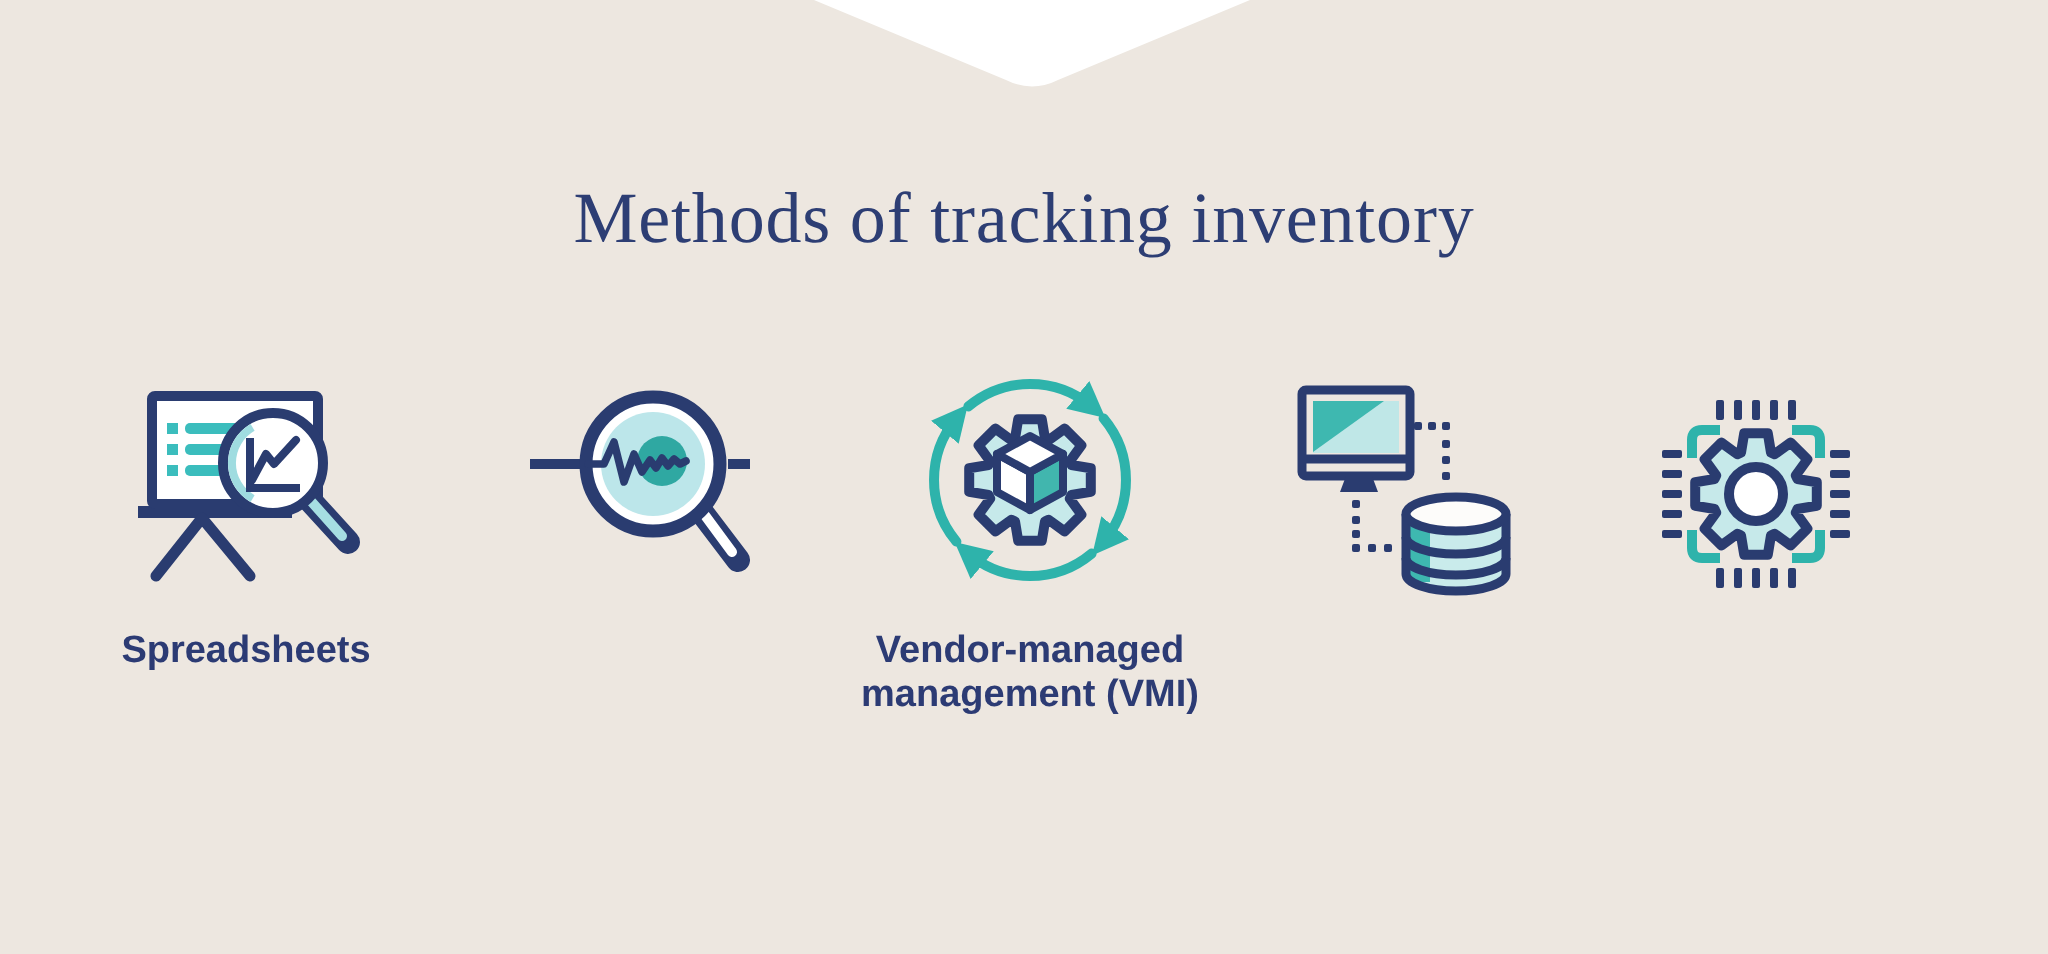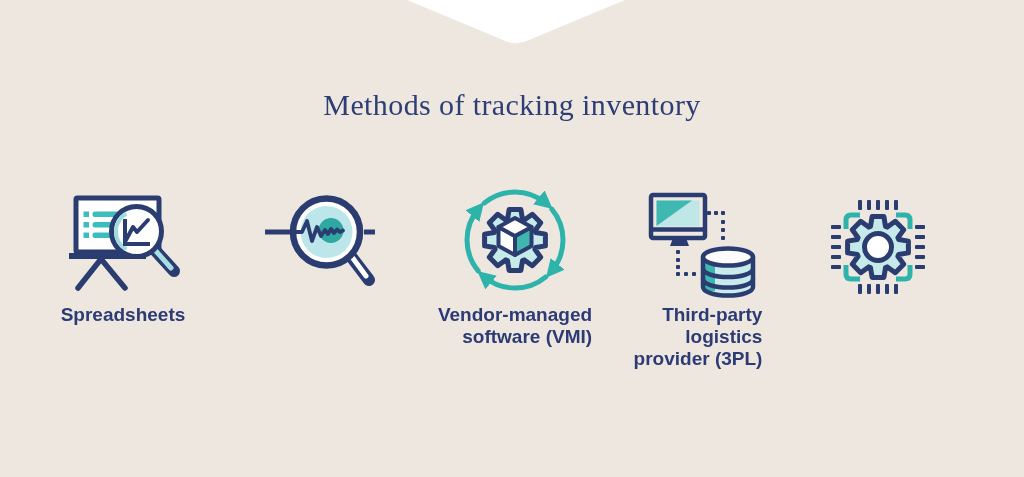--- a/index.html
+++ b/index.html
@@ -1,25 +1,25 @@
 <!DOCTYPE html>
 <html><head>
 <meta charset="utf-8">
 <style>
   html,body{margin:0;padding:0;background:#EDE7E0;}
   .canvas{position:relative;width:1024px;height:477px;background:#EDE7E0;overflow:hidden;
           font-family:"Liberation Sans",sans-serif;}
   .notch{position:absolute;top:0;left:0;}
   .title{position:absolute;top:88px;left:0;width:100%;text-align:center;
-         font-family:"Liberation Serif",serif;font-size:30px;color:#2D3E74;letter-spacing:.4px;}
+         font-family:"Liberation Serif",serif;font-size:36px;color:#2D3E74;letter-spacing:.4px;}
   .methods{position:absolute;top:176px;left:0;width:100%;height:230px;}
   .method{position:absolute;width:200px;display:flex;flex-direction:column;align-items:center;}
   .icon-box{height:128px;display:flex;align-items:center;justify-content:center;}
-  .label{margin-top:0;font-weight:bold;font-size:19px;line-height:22px;color:#2C3B74;
-         text-align:right;white-space:pre-line;}
+  .label{margin-top:11px;font-weight:bold;font-size:19px;line-height:22px;color:#2C3B74;
+         text-align:center;white-space:pre-line;}
   .m1{left:23px}.m2{left:220px}.m3{left:415px}.m4{left:598px}.m5{left:778px}
 </style>
 </head>
 <body>
 
 <div class="canvas">
 
   <svg class="notch" width="1024" height="52" viewBox="0 0 1024 52">
     <path d="M407,0 L503,40 Q516,46.5 529,40 L625,0 Z" fill="#FFFFFF"></path>
   </svg>
@@ -84,21 +84,21 @@
             <path d="M20.7,-7.5 L30.4,-5.9 L30.4,5.9 L20.7,7.5 A22,22 0 0 1 19.9,9.3 L25.7,17.3 L17.3,25.7 L9.3,19.9 A22,22 0 0 1 7.5,20.7 L5.9,30.4 L-5.9,30.4 L-7.5,20.7 A22,22 0 0 1 -9.3,19.9 L-17.3,25.7 L-25.7,17.3 L-19.9,9.3 A22,22 0 0 1 -20.7,7.5 L-30.4,5.9 L-30.4,-5.9 L-20.7,-7.5 A22,22 0 0 1 -19.9,-9.3 L-25.7,-17.3 L-17.3,-25.7 L-9.3,-19.9 A22,22 0 0 1 -7.5,-20.7 L-5.9,-30.4 L5.9,-30.4 L7.5,-20.7 A22,22 0 0 1 9.3,-19.9 L17.3,-25.7 L25.7,-17.3 L19.9,-9.3 A22,22 0 0 1 20.7,-7.5 Z" fill="#C6E9EA" stroke="#2A3C70" stroke-width="5" stroke-linejoin="round"></path>
           </g>
           <g stroke="#2A3C70" stroke-width="4" stroke-linejoin="round">
             <path d="M53.5,49 L70,58 L70,77 L53.5,68 Z" fill="#FFFFFF"></path>
             <path d="M70,58 L86.5,49 L86.5,68 L70,77 Z" fill="#41B6AE"></path>
             <path d="M70,40 L86.5,49 L70,58 L53.5,49 Z" fill="#FFFFFF"></path>
           </g>
         </svg>
       </div>
       <div class="label">Vendor-managed
-software (VMI)</div>
+management (VMI)</div>
     </div>
 
     <div class="method m4">
       <div class="icon-box">
         <svg width="130" height="120" viewBox="0 0 130 120">
           <g fill="#2A3C70">
             <rect x="74" y="31" width="4" height="4" rx="1"></rect>
               <rect x="81" y="31" width="4" height="4" rx="1"></rect>
             <rect x="88" y="31" width="4" height="4" rx="1"></rect>
               <rect x="88" y="40" width="4" height="4" rx="1"></rect>
@@ -116,23 +116,20 @@
           <rect x="18" y="15" width="54" height="43" rx="2" fill="none" stroke="#2A3C70" stroke-width="4.5"></rect>
           <path d="M18,49.5 H72" stroke="#2A3C70" stroke-width="4.5"></path>
           <path d="M40,58 L53,58 L56,66 L37,66 Z" fill="#2A3C70"></path>
           <path d="M70,77 V107 A25,8.5 0 0 0 120,107 V77" fill="#C9EBEB"></path>
           <rect x="70" y="78" width="12" height="33" fill="#3EB8B0"></rect>
           <path d="M70,88.5 A25,8.5 0 0 0 120,88.5 M70,99 A25,8.5 0 0 0 120,99" stroke="#2A3C70" stroke-width="4.5" fill="none"></path>
           <path d="M70,77 V107 A25,8.5 0 0 0 120,107 V77" fill="none" stroke="#2A3C70" stroke-width="4.5"></path>
           <ellipse cx="95" cy="77" rx="25" ry="8.5" fill="#FDFCFA" stroke="#2A3C70" stroke-width="4.5"></ellipse>
         </svg>
       </div>
-      <div class="label">Third-party
-logistics
-provider (3PL)</div>
     </div>
 
     <div class="method m5">
       <div class="icon-box">
         <svg width="120" height="120" viewBox="0 0 120 120">
           <g fill="#2A3C70">
             <rect x="40" y="20" width="4" height="10" rx="1"></rect>
               <rect x="49" y="20" width="4" height="10" rx="1"></rect>
             <rect x="58" y="20" width="4" height="10" rx="1"></rect>
               <rect x="67" y="20" width="4" height="10" rx="1"></rect>

